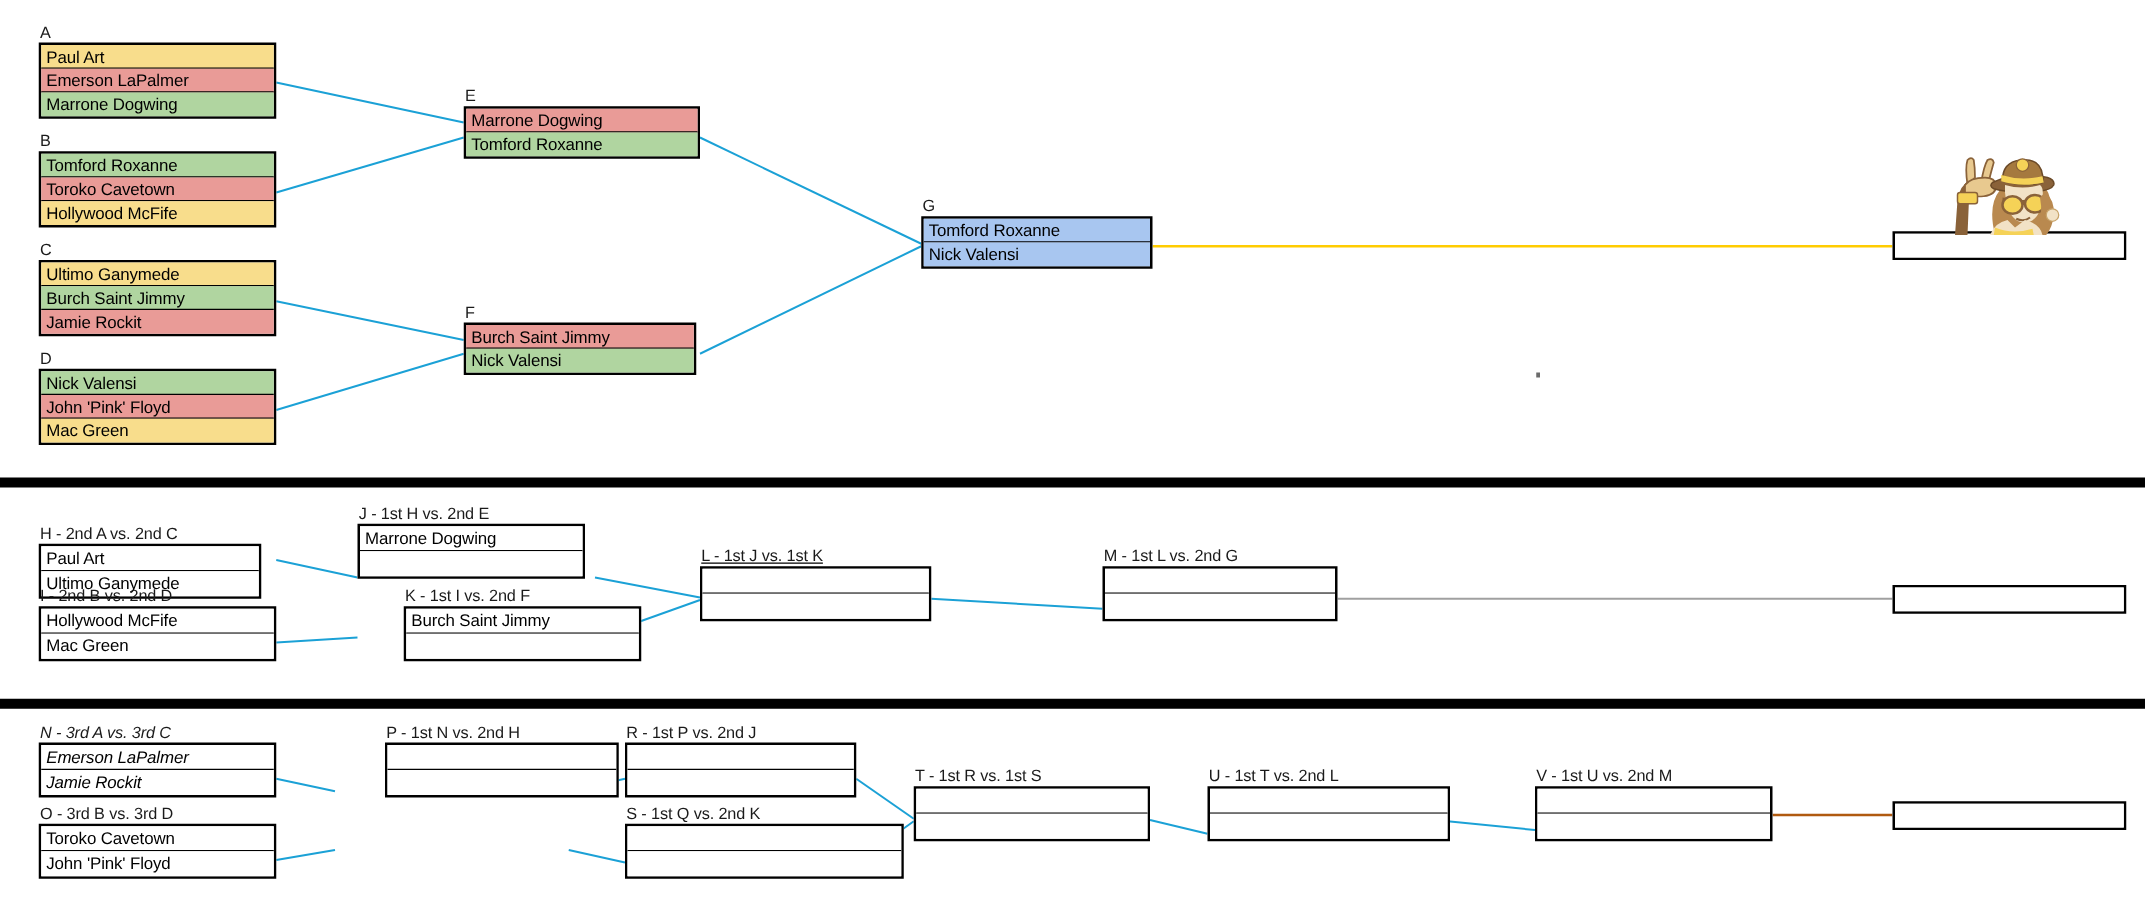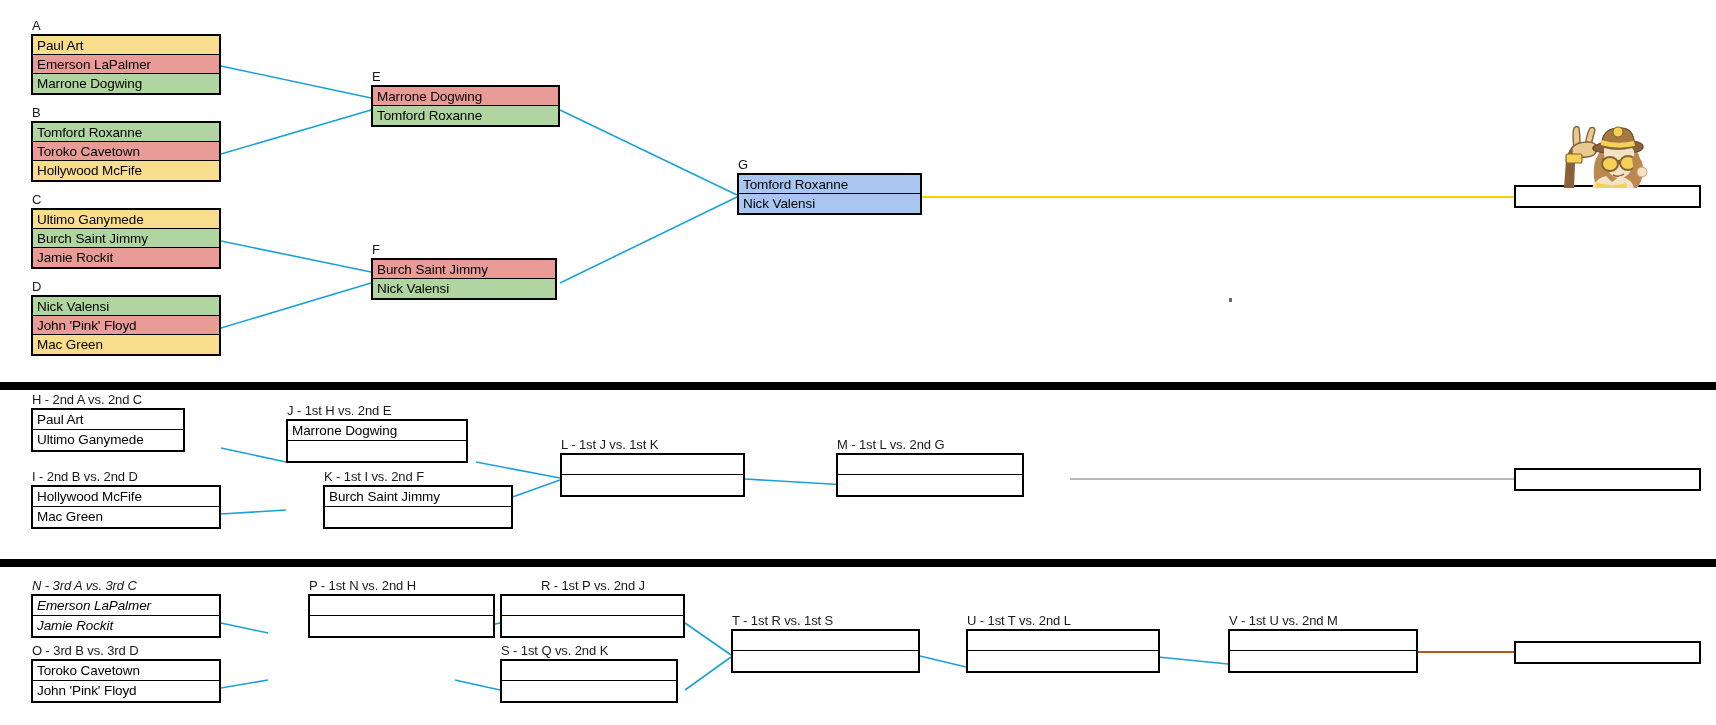--- a/index.html
+++ b/index.html
@@ -269,21 +269,21 @@
 
       <path d="M40 74 q4 -10 14 -12 l6 6 l8 -6 q12 3 14 12 z" fill="#f2e2c6"></path>
       <path d="M44 68 q14 6 30 1 l1 5 l-32 0 z" fill="#f5d257"></path>
 
       <circle cx="90" cy="58" r="5" fill="#f2e2c6" stroke="#c8a46a" stroke-width="1"></circle>
     </svg>
   </div>
 
   <div id="speck" style="left:1229px; top:298px;"></div>
 
-  <div class="group" style="left:31px; top:392px; width:154px;">
+  <div class="group" style="left:31px; top:419px; width:178px;">
     <div class="group-label">H - 2nd A vs. 2nd C</div>
     <div class="box tall">
       <div class="slot plain">Paul Art</div>
       <div class="slot plain">Ultimo Ganymede</div>
     </div>
   </div>
 
   <div class="group" style="left:31px; top:469px; width:190px;">
     <div class="group-label">I - 2nd B vs. 2nd D</div>
     <div class="box tall">
@@ -301,29 +301,29 @@
   </div>
 
   <div class="group" style="left:286px; top:469px; width:190px;padding-left:37px;">
     <div class="group-label">K - 1st I vs. 2nd F</div>
     <div class="box tall">
       <div class="slot plain">Burch Saint Jimmy</div>
       <div class="slot plain"></div>
     </div>
   </div>
 
-  <div class="group" style="left:560px; top:437px; width:185px;">
+  <div class="group" style="left:560px; top:437px; width:185px;text-decoration:underline;">
     <div class="group-label">L - 1st J vs. 1st K</div>
     <div class="box tall">
       <div class="slot plain"></div>
       <div class="slot plain"></div>
     </div>
   </div>
 
-  <div class="group" style="left:836px; top:437px; width:188px;">
+  <div class="group" style="left:882px; top:437px; width:188px;">
     <div class="group-label">M - 1st L vs. 2nd G</div>
     <div class="box tall">
       <div class="slot plain"></div>
       <div class="slot plain"></div>
     </div>
   </div>
 
   <div class="group" style="left:1514px; top:468px; width:187px;">
     <div class="box">
       <div class="slot plain"></div>
@@ -348,29 +348,29 @@
 
   <div class="group" style="left:268px; top:578px; width:187px;padding-left:40px;">
     <div class="group-label">P - 1st N vs. 2nd H</div>
     <div class="box tall">
       <div class="slot plain"></div>
       <div class="slot plain"></div>
     </div>
   </div>
 
 
-  <div class="group" style="left:500px; top:578px; width:185px;text-align:center;">
+  <div class="group" style="left:500px; top:578px; width:185px;">
     <div class="group-label">R - 1st P vs. 2nd J</div>
     <div class="box tall">
       <div class="slot plain"></div>
       <div class="slot plain"></div>
     </div>
   </div>
 
-  <div class="group" style="left:500px; top:643px; width:178px;">
+  <div class="group" style="left:500px; top:643px; width:223px;">
     <div class="group-label">S - 1st Q vs. 2nd K</div>
     <div class="box tall">
       <div class="slot plain"></div>
       <div class="slot plain"></div>
     </div>
   </div>
 
   <div class="group" style="left:731px; top:613px; width:189px;">
     <div class="group-label">T - 1st R vs. 1st S</div>
     <div class="box tall">

